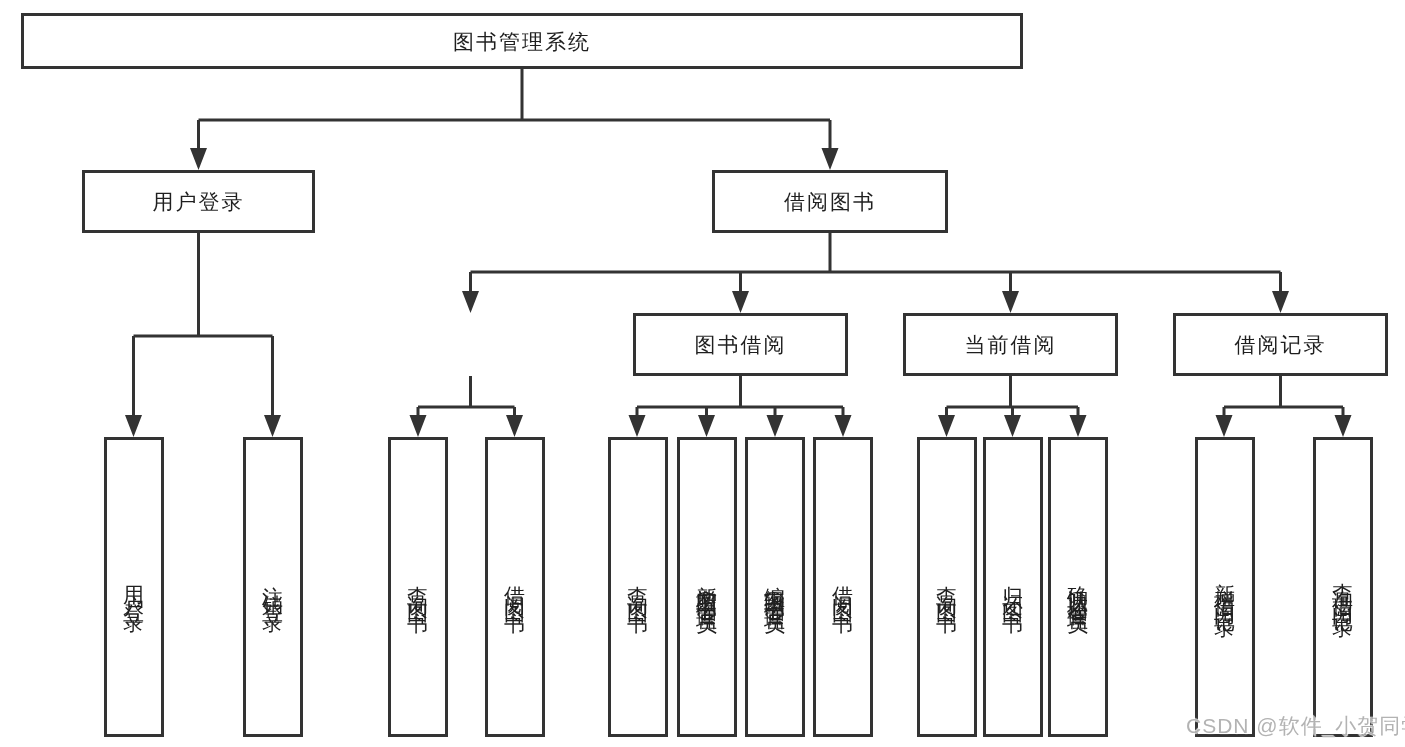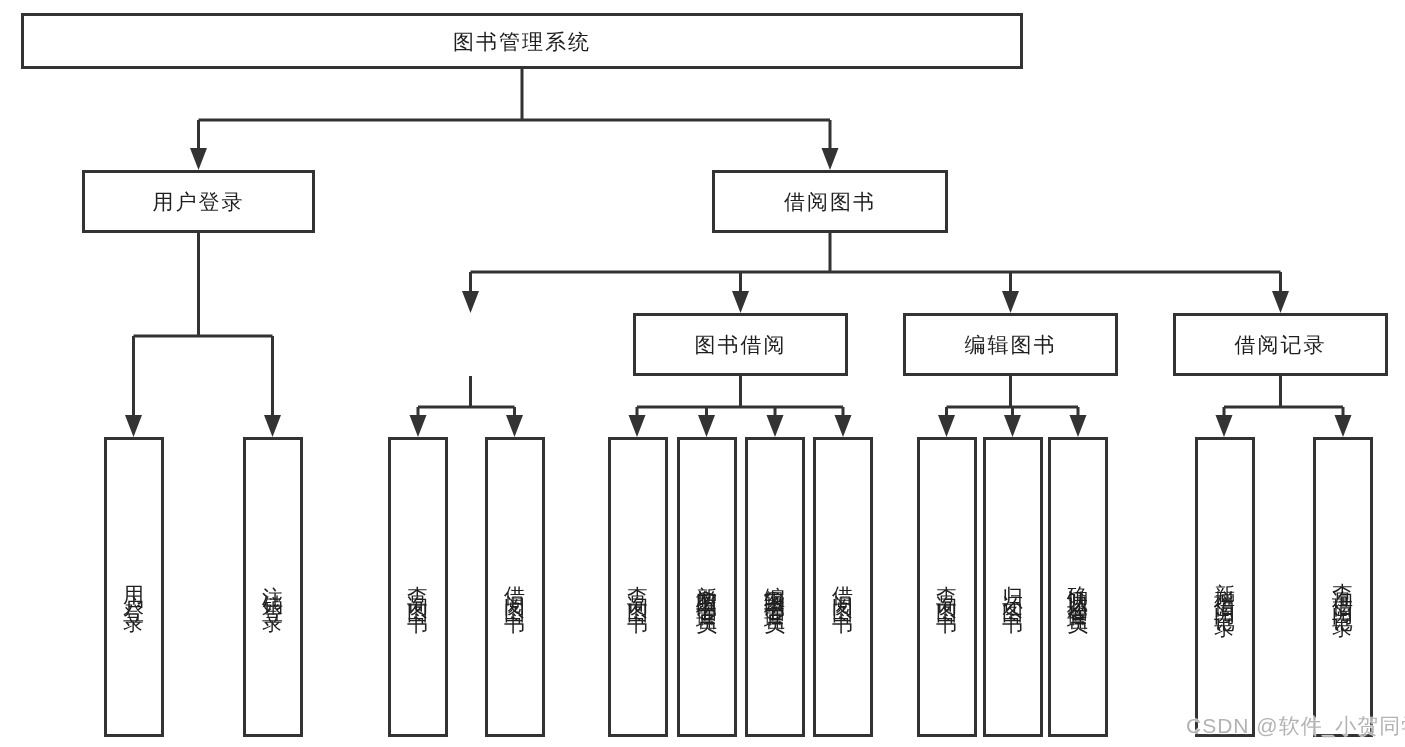--- a/index.html
+++ b/index.html
@@ -90,21 +90,21 @@
     <span class="hlabel">用户登录</span>
   </div>
   <div class="box" style="left:712px; top:170px; width:236px; height:63px;">
     <span class="hlabel">借阅图书</span>
   </div>
 
   <div class="box" style="left:633px; top:313px; width:215px; height:63px;">
     <span class="hlabel">图书借阅</span>
   </div>
   <div class="box" style="left:903px; top:313px; width:215px; height:63px;">
-    <span class="hlabel">编辑图书</span>
+    <span class="hlabel">当前借阅</span>
   </div>
   <div class="box" style="left:1173px; top:313px; width:215px; height:63px;justify-content:center;">
     <span class="hlabel">借阅记录</span>
   </div>
 
   <div class="box leaf" style="left:104px; top:437px; width:60px; height:300px;">
     <span class="vtext">用户登录</span>
   </div>
   <div class="box leaf" style="left:243px; top:437px; width:60px; height:300px;">
     <span class="vtext">注销登录</span>

